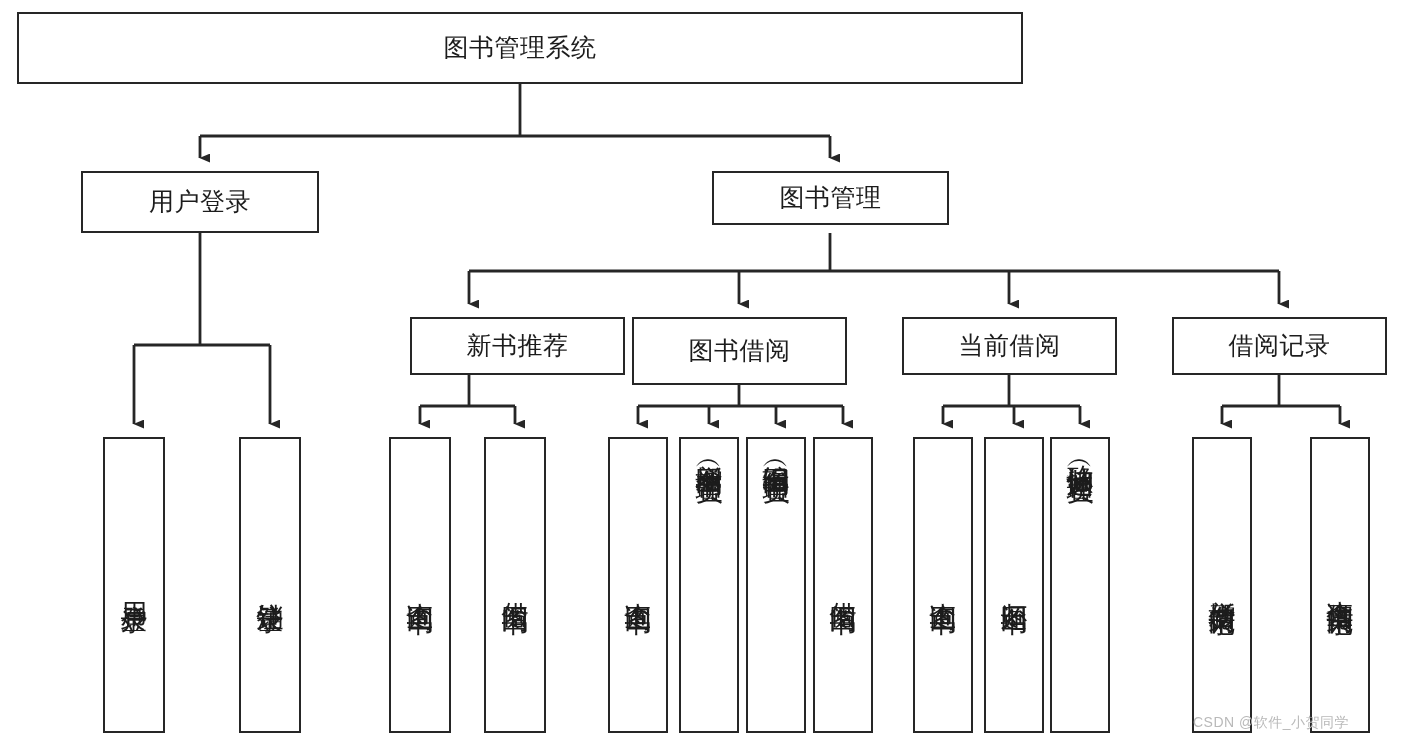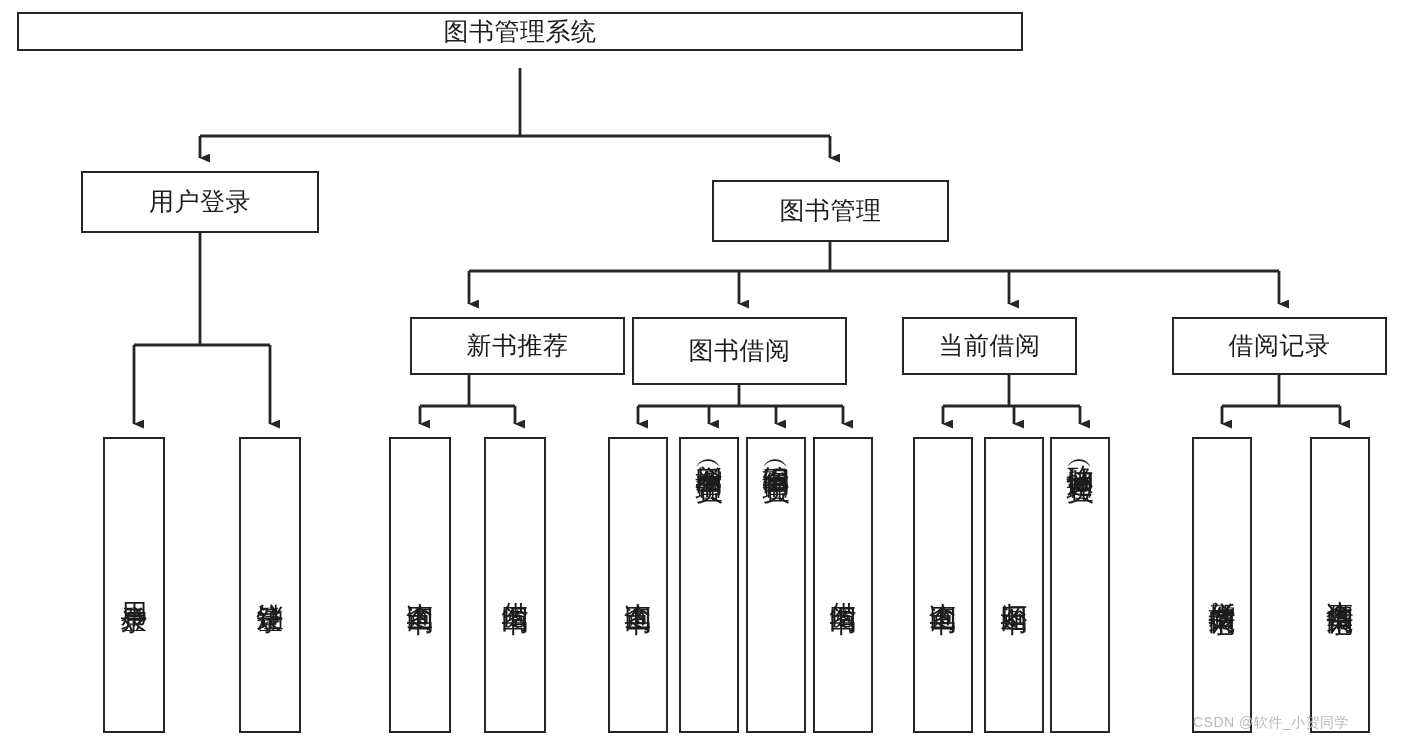--- a/index.html
+++ b/index.html
@@ -127,38 +127,38 @@
       <line x1="1014" y1="406" x2="1014" y2="424" marker-end="url(#arrowhead)"></line>
       <line x1="1080" y1="406" x2="1080" y2="424" marker-end="url(#arrowhead)"></line>
 
       <line x1="1279" y1="375" x2="1279" y2="406"></line>
       <line x1="1222" y1="406" x2="1340" y2="406"></line>
       <line x1="1222" y1="406" x2="1222" y2="424" marker-end="url(#arrowhead)"></line>
       <line x1="1340" y1="406" x2="1340" y2="424" marker-end="url(#arrowhead)"></line>
     </g>
   </svg>
 
-  <div class="node horiz root" style="left: 17px; top: 12px; width: 1006px; height: 39px;">
+  <div class="node horiz root" style="left: 17px; top: 12px; width: 1006px; height: 72px;">
     <span class="node-label">图书管理系统</span>
   </div>
 
   <div class="node horiz" style="left: 81px; top: 171px; width: 238px; height: 62px;">
     <span class="node-label">用户登录</span>
   </div>
-  <div class="node horiz" style="left: 712px; top: 180px; width: 237px; height: 62px; align-items: center;">
+  <div class="node horiz" style="left: 712px; top: 171px; width: 237px; height: 54px; align-items: center;">
     <span class="node-label">图书管理</span>
   </div>
 
   <div class="node horiz" style="left: 362px; top: 317px; width: 215px; height: 58px; margin-left: 48px;">
     <span class="node-label">新书推荐</span>
   </div>
   <div class="node horiz" style="left: 632px; top: 317px; width: 215px; height: 68px;">
     <span class="node-label">图书借阅</span>
   </div>
-  <div class="node horiz" style="left: 902px; top: 317px; width: 175px; height: 58px;">
+  <div class="node horiz" style="left: 902px; top: 317px; width: 215px; height: 58px;">
     <span class="node-label">当前借阅</span>
   </div>
   <div class="node horiz" style="left: 1172px; top: 317px; width: 215px; height: 58px;">
     <span class="node-label">借阅记录</span>
   </div>
 
   <div class="node vert" style="left: 103px; top: 437px; width: 62px; height: 296px;">
     <span class="node-label">用户登录</span>
   </div>
   <div class="node vert" style="left: 239px; top: 437px; width: 62px; height: 296px;">

